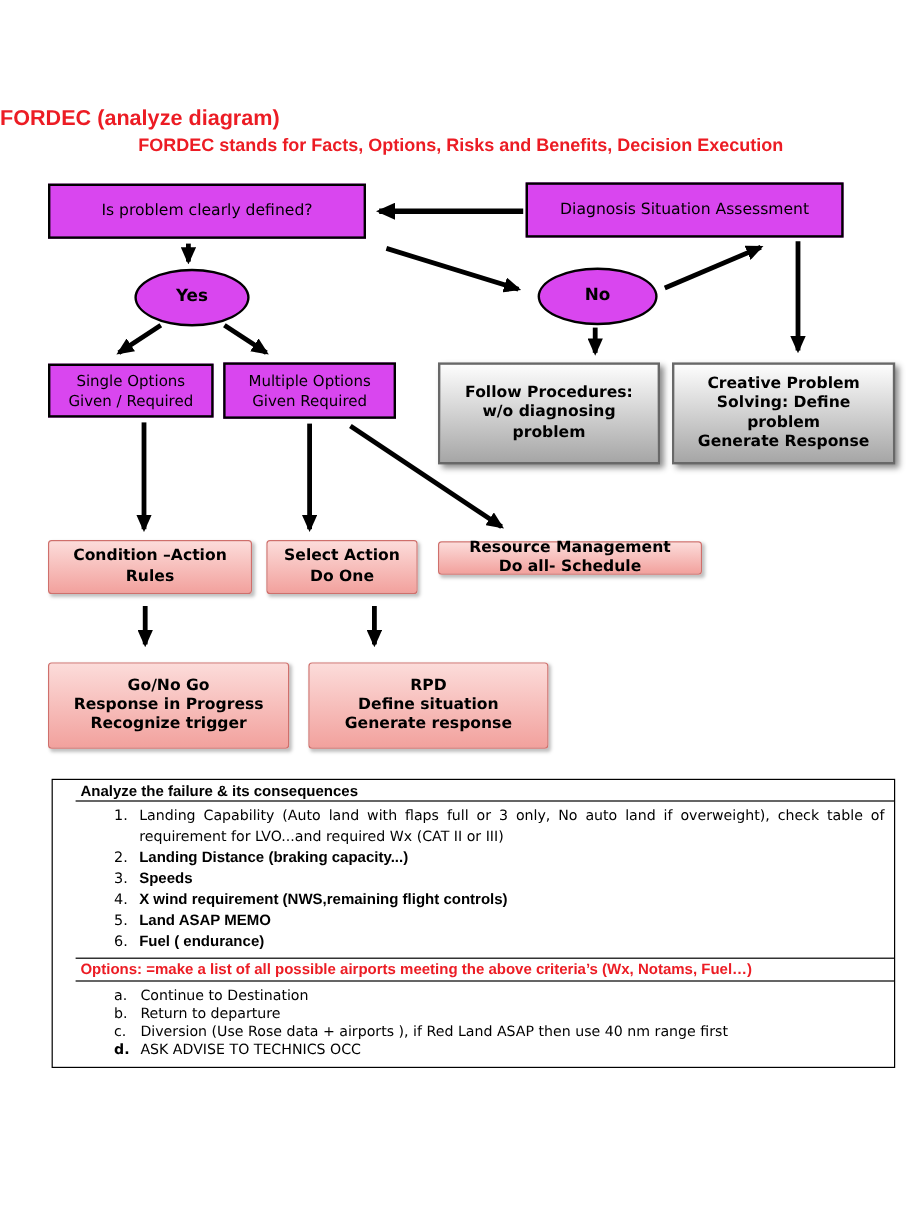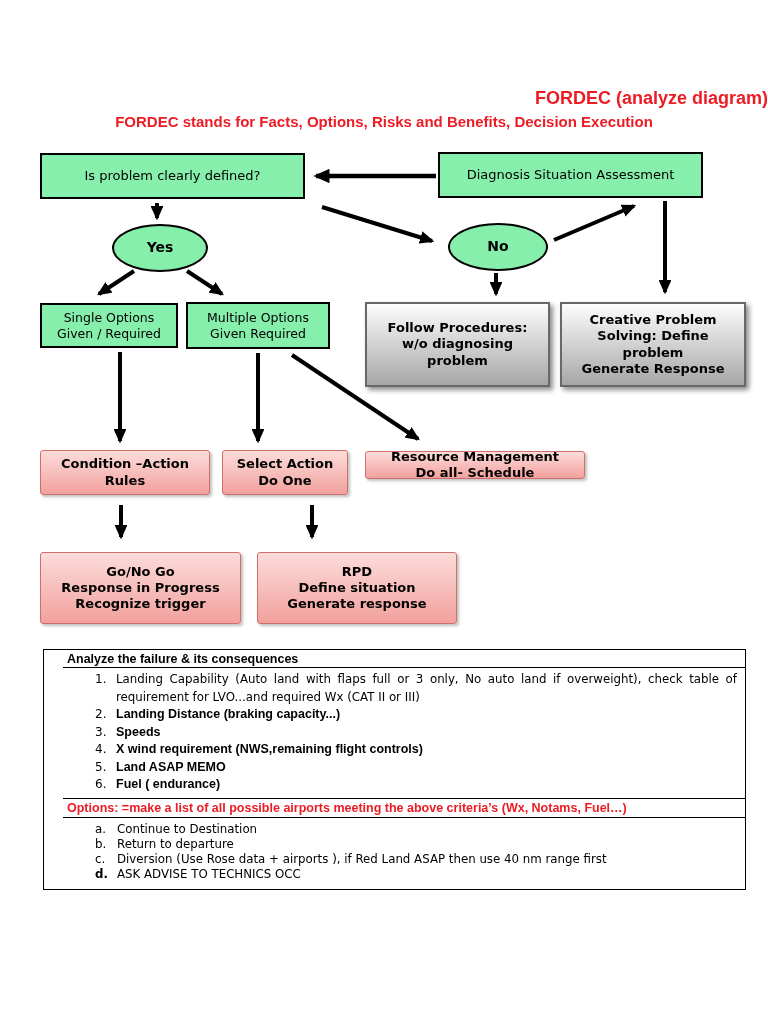--- a/index.html
+++ b/index.html
@@ -1,24 +1,24 @@
 <!DOCTYPE html>
 <html><head>
 <meta charset="utf-8">
 <style>
   html,body{margin:0;padding:0;background:#fff;}
   #canvas{position:relative;width:768px;height:1024px;background:#fff;overflow:hidden;
           font-family:"DejaVu Sans",sans-serif;color:#000;}
-  .title{position:absolute;left:0;top:88px;width:768px;text-align:right;
+  .title{position:absolute;left:0;top:88px;width:768px;text-align:left;
          color:#ec1c24;font-family:"Liberation Sans",sans-serif;font-weight:bold;font-size:18px;}
   .subtitle{position:absolute;left:0;top:113px;width:768px;text-align:center;
          color:#ec1c24;font-family:"Liberation Sans",sans-serif;font-weight:bold;font-size:15px;}
   #arrows{position:absolute;left:0;top:0;width:768px;height:1024px;pointer-events:none;}
   .node{position:absolute;display:flex;flex-direction:column;align-items:center;justify-content:center;
-        text-align:center;background:#86efac;box-sizing:border-box;line-height:1.25;}
+        text-align:center;background:#d946ef;box-sizing:border-box;line-height:1.25;}
   #box-problem{left:40px;top:153px;width:265px;height:46px;border:2.5px solid #000;font-size:13px;}
   #box-diagnosis{left:438px;top:152px;width:265px;height:46px;border:2px solid #000;font-size:13px;}
   .ellipse{border-radius:50%;border:2.5px solid #000;font-weight:bold;font-size:14px;}
   #ell-yes{left:112px;top:224px;width:96px;height:48px;}
   #ell-no{left:448px;top:223px;width:100px;height:48px;}
   #box-single{left:40px;top:303px;width:138px;height:45px;border:2.5px solid #000;font-size:12.5px;}
   #box-multiple{left:186px;top:302px;width:144px;height:47px;border:2.5px solid #000;font-size:12.5px;justify-content:center;}
   .graybox{background:linear-gradient(#fdfdfd,#a6a6a6);border:2px solid #686868;
            box-shadow:3px 3px 5px rgba(0,0,0,.45);font-weight:bold;font-size:13px;}
   #box-follow{left:365px;top:302px;width:185px;height:85px;}

